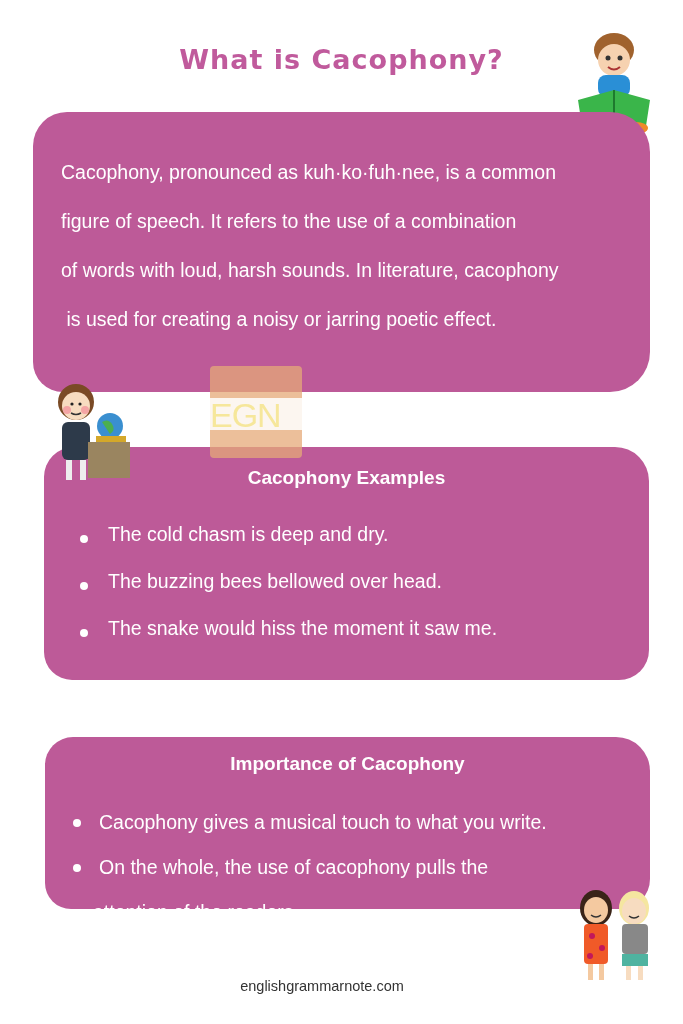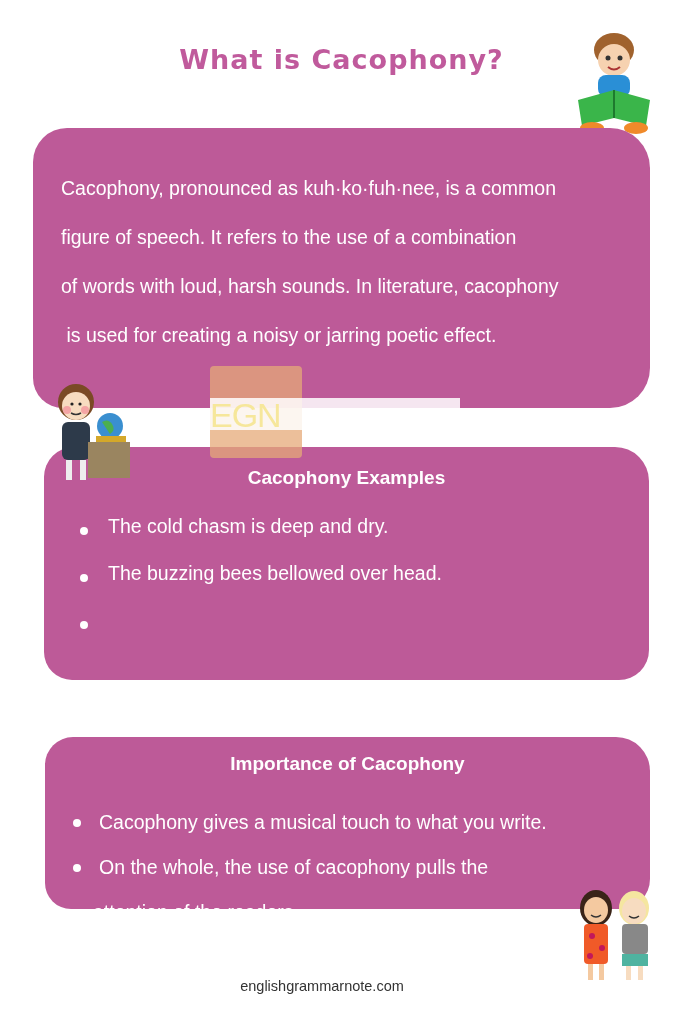--- a/index.html
+++ b/index.html
@@ -1,30 +1,30 @@
 <!DOCTYPE html>
 <html><head>
 <meta charset="utf-8">
 <style>
   html,body{margin:0;padding:0;}
   body{width:683px;height:1024px;background:#ffffff;position:relative;overflow:hidden;font-family:"Liberation Sans",sans-serif;}
   .title{position:absolute;left:0;right:0;top:33px;text-align:center;font-family:"DejaVu Sans",sans-serif;font-weight:bold;font-size:27px;color:#c05a9c;letter-spacing:1px;margin-top:11px;}
   .card{position:absolute;background:#bd5a98;color:#ffffff;}
-  .card1{left:33px;top:128px;width:617px;height:280px;border-radius:34px 40px 40px 30px;}
+  .card1{left:33px;top:112px;width:617px;height:280px;border-radius:34px 40px 40px 30px;}
   .card2{left:44px;top:447px;width:605px;height:233px;border-radius:30px 34px 30px 28px;}
   .card3{left:45px;top:737px;width:605px;height:172px;border-radius:28px 34px 30px 26px;}
   .para{position:absolute;left:28px;top:36px;font-size:19.5px;line-height:49px;white-space:nowrap;font-family:"Liberation Sans",sans-serif;}
   .para div{height:49px;}
   .heading{position:absolute;left:0;right:0;text-align:center;font-weight:bold;font-size:19px;}
   .card2 .heading{top:20px;}
   .card3 .heading{top:16px;}
   ul{list-style:none;margin:0;padding:0;position:absolute;}
   li{position:relative;font-size:19.5px;white-space:nowrap;}
   .bullet{position:absolute;width:8px;height:8px;border-radius:50%;background:#fff;}
-  .card2 ul{left:36px;top:68px;}
+  .card2 ul{left:36px;top:76px;}
   .card2 li{height:47px;padding-left:28px;}
   .card2 .bullet{left:0;top:12px;}
   .card3 ul{left:28px;top:63px;}
   .card3 li{padding-left:26px;line-height:45px;}
   .card3 .bullet{left:0;top:19px;}
   .footer{position:absolute;left:0;width:644px;top:978px;text-align:center;font-size:14.5px;color:#333;}
   
   .wm{position:absolute;left:210px;top:366px;width:250px;height:92px;}
   .wm-box{position:absolute;left:0;top:0;width:92px;height:92px;background:rgba(230,170,120,0.75);border-radius:4px;}
   .wm-band{position:absolute;left:0;top:32px;width:250px;height:32px;background:rgba(255,255,255,0.85);}
@@ -58,21 +58,21 @@
     <div>of words with loud, harsh sounds. In literature, cacophony</div>
     <div style="white-space:pre;"> is used for creating a noisy or jarring poetic effect.</div>
   </div>
 </div>
 
 <div class="card card2">
   <div class="heading">Cacophony Examples</div>
   <ul>
     <li><span class="bullet"></span><span>The cold chasm is deep and dry.</span></li>
     <li><span class="bullet"></span><span>The buzzing bees bellowed over head.</span></li>
-    <li><span class="bullet"></span></li>
+    <li><span class="bullet"></span><span>The snake would hiss the moment it saw me.</span></li>
   </ul>
 </div>
 
 <div class="wm">
   <div class="wm-box"></div>
   <div class="wm-band"></div>
   <div class="wm-egn">EGN</div>
 </div>
 
 <svg class="char" style="left:52px;top:380px;" width="84" height="110" viewBox="0 0 84 110">

